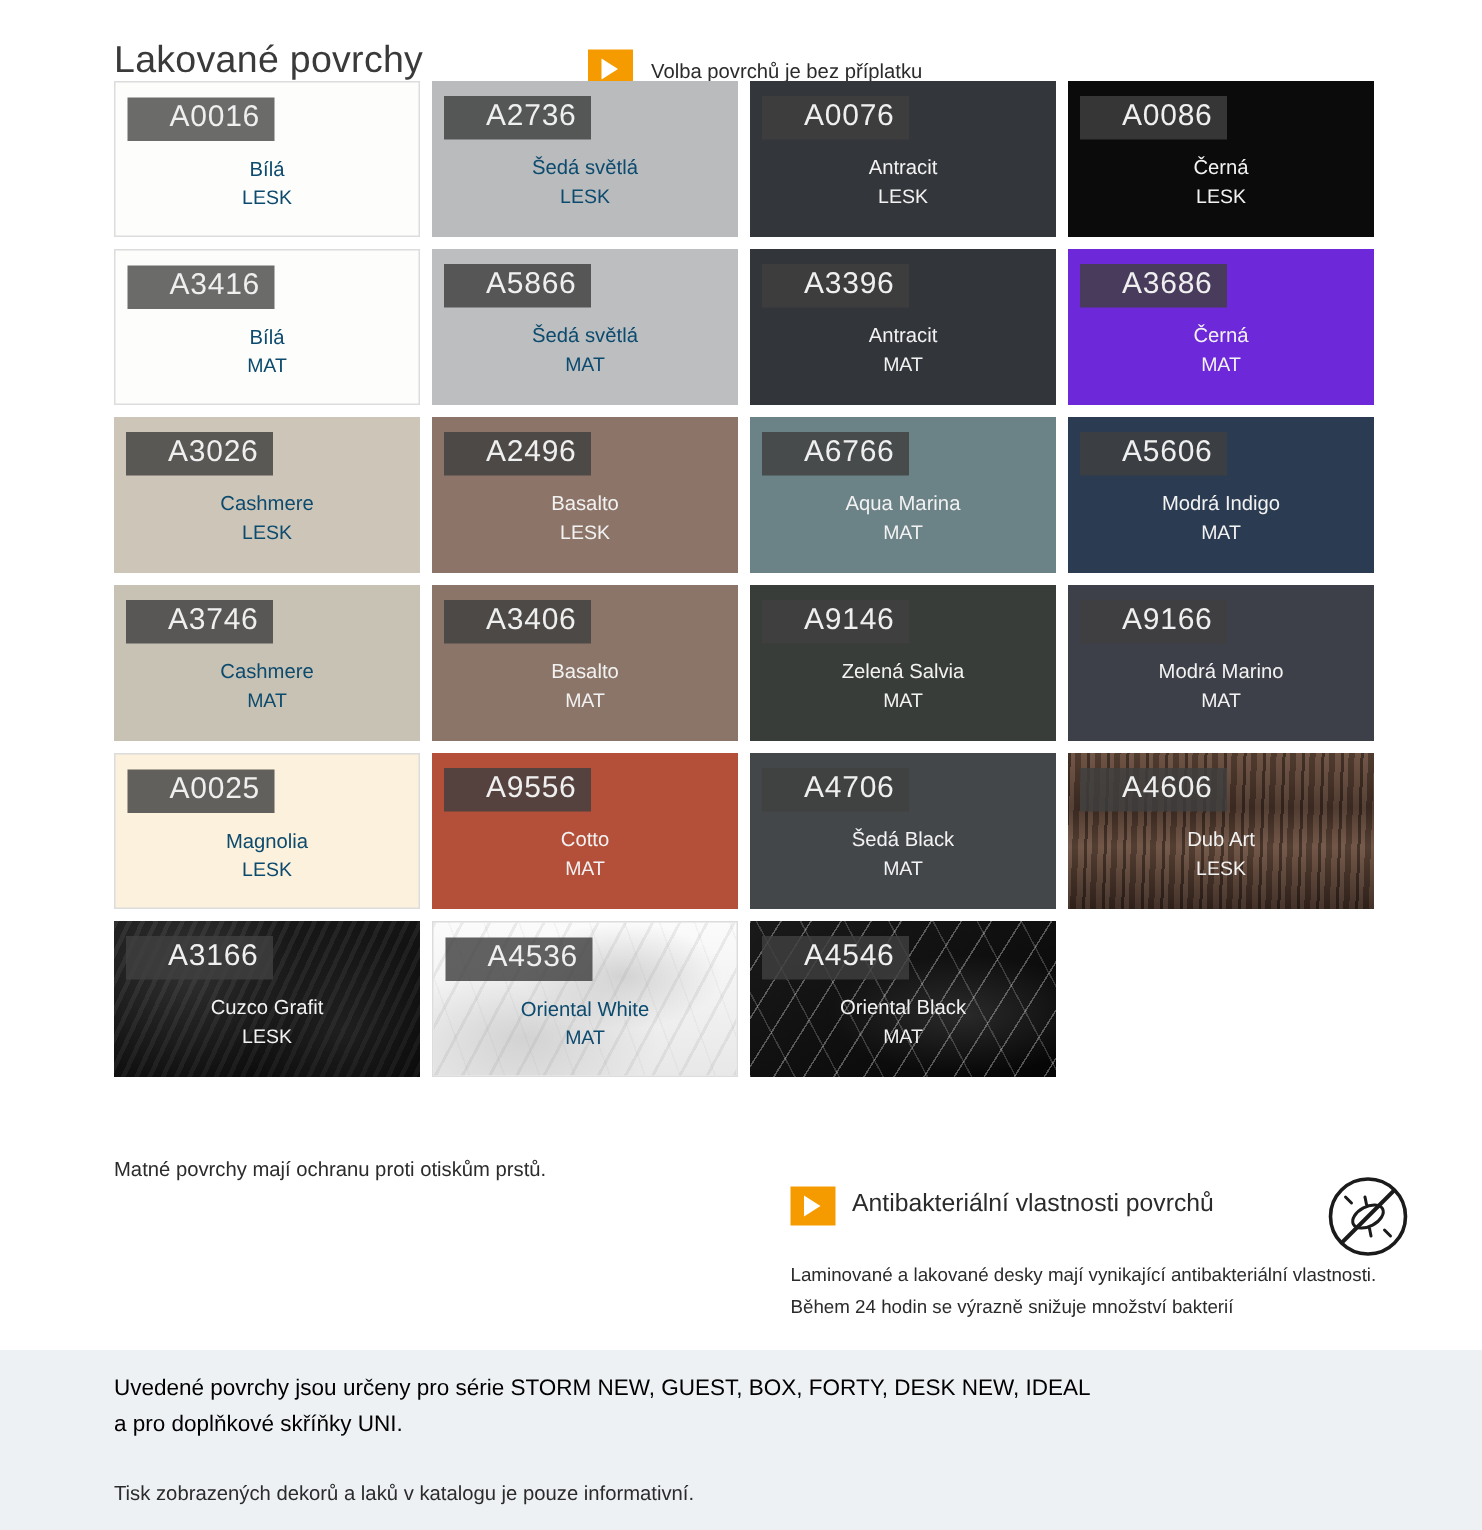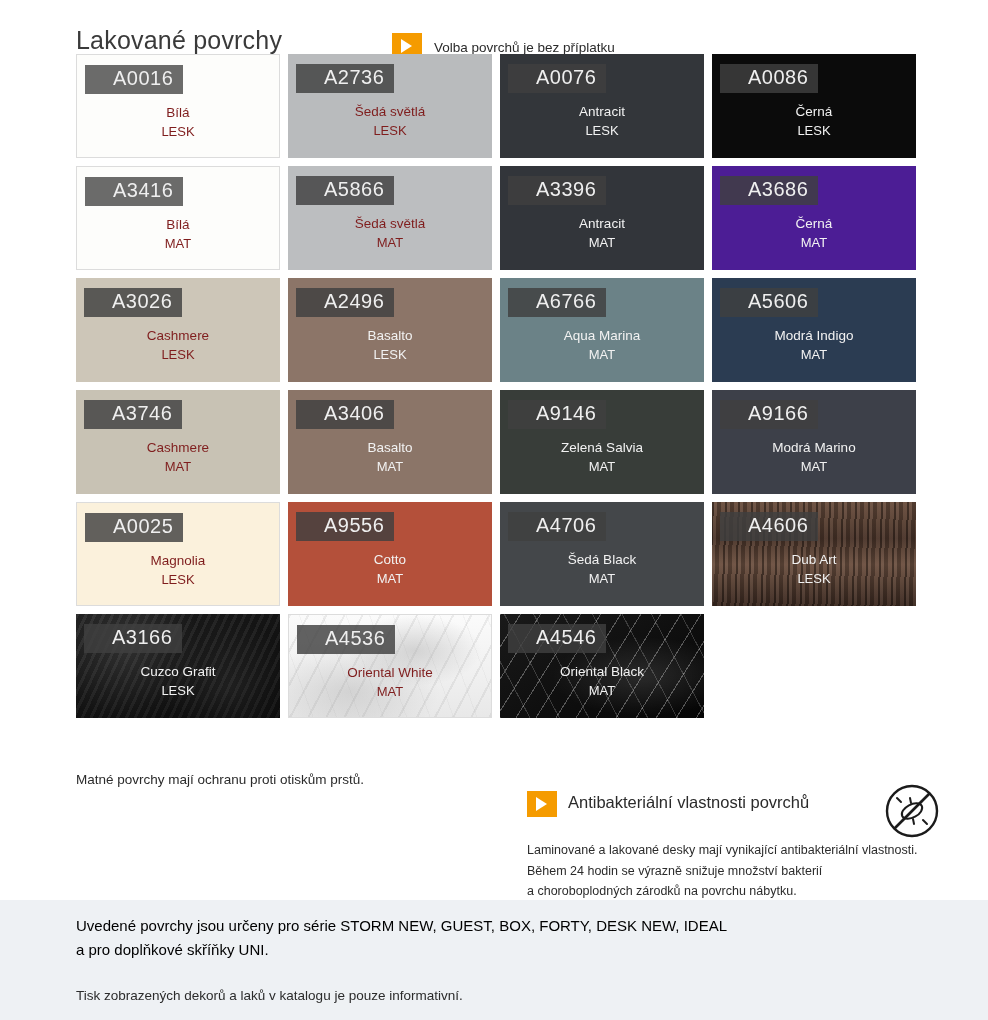--- a/index.html
+++ b/index.html
@@ -77,21 +77,21 @@
   .code.light { background: rgba(70,70,70,.80); }
   .labels {
     position: absolute;
     left: 0; right: 0;
     top: 48px;
     text-align: center;
     line-height: 1.45;
   }
   .labels .nm { font-size: 13.5px; display:block; }
   .labels .fin { font-size: 13px; display:block; }
-  .dark-text { color: #7f1d1d; }
+  .dark-text { color: #0c4a6e; }
   .light-text { color: #f2f2f2; }
   .bordered { border: 1px solid #dcdcdc; }
 
   
   .matte-note {
     position: absolute;
     left: 76px; top: 772px;
     font-size: 13.5px;
     color: #2b2b2b;
   }
@@ -199,21 +199,21 @@
         <span class="fin">MAT</span>
       </div>
     </div>
     <div class="swatch" style="background:#32353a">
       <div class="code">A3396</div>
       <div class="labels light-text">
         <span class="nm">Antracit</span>
         <span class="fin">MAT</span>
       </div>
     </div>
-    <div class="swatch" style="background:#4c1d95">
+    <div class="swatch" style="background:#6d28d9">
       <div class="code">A3686</div>
       <div class="labels light-text">
         <span class="nm">Černá</span>
         <span class="fin">MAT</span>
       </div>
     </div>
   </div>
 
   <div class="row">
     <div class="swatch" style="background:#cdc6b8">
@@ -361,21 +361,20 @@
 
 <div class="flag anti-flag">
   <svg width="14" height="16" viewBox="0 0 14 16" aria-hidden="true">
     <polygon points="1,1 12,8 1,15" fill="#ffffff"></polygon>
   </svg>
 </div>
 <div class="anti-title">Antibakteriální vlastnosti povrchů</div>
 <div class="anti-body">
   <div>Laminované a lakované desky mají vynikající antibakteriální vlastnosti.</div>
   <div>Během 24 hodin se výrazně snižuje množství bakterií</div>
-  <div>a choroboplodných zárodků na povrchu nábytku.</div>
 </div>
 
 <div class="anti-icon">
   <svg width="56" height="56" viewBox="0 0 56 56" aria-hidden="true">
     <circle cx="28" cy="28" r="25" fill="none" stroke="#1b1b1b" stroke-width="2.4"></circle>
     <g stroke="#1b1b1b" stroke-width="2" fill="none" stroke-linecap="round">
       <ellipse cx="28" cy="28" rx="11" ry="6.5" transform="rotate(-28 28 28)"></ellipse>
       <line x1="17" y1="19" x2="13" y2="15"></line>
       <line x1="39" y1="37" x2="43" y2="41"></line>
       <line x1="22" y1="34" x2="18" y2="38"></line>

